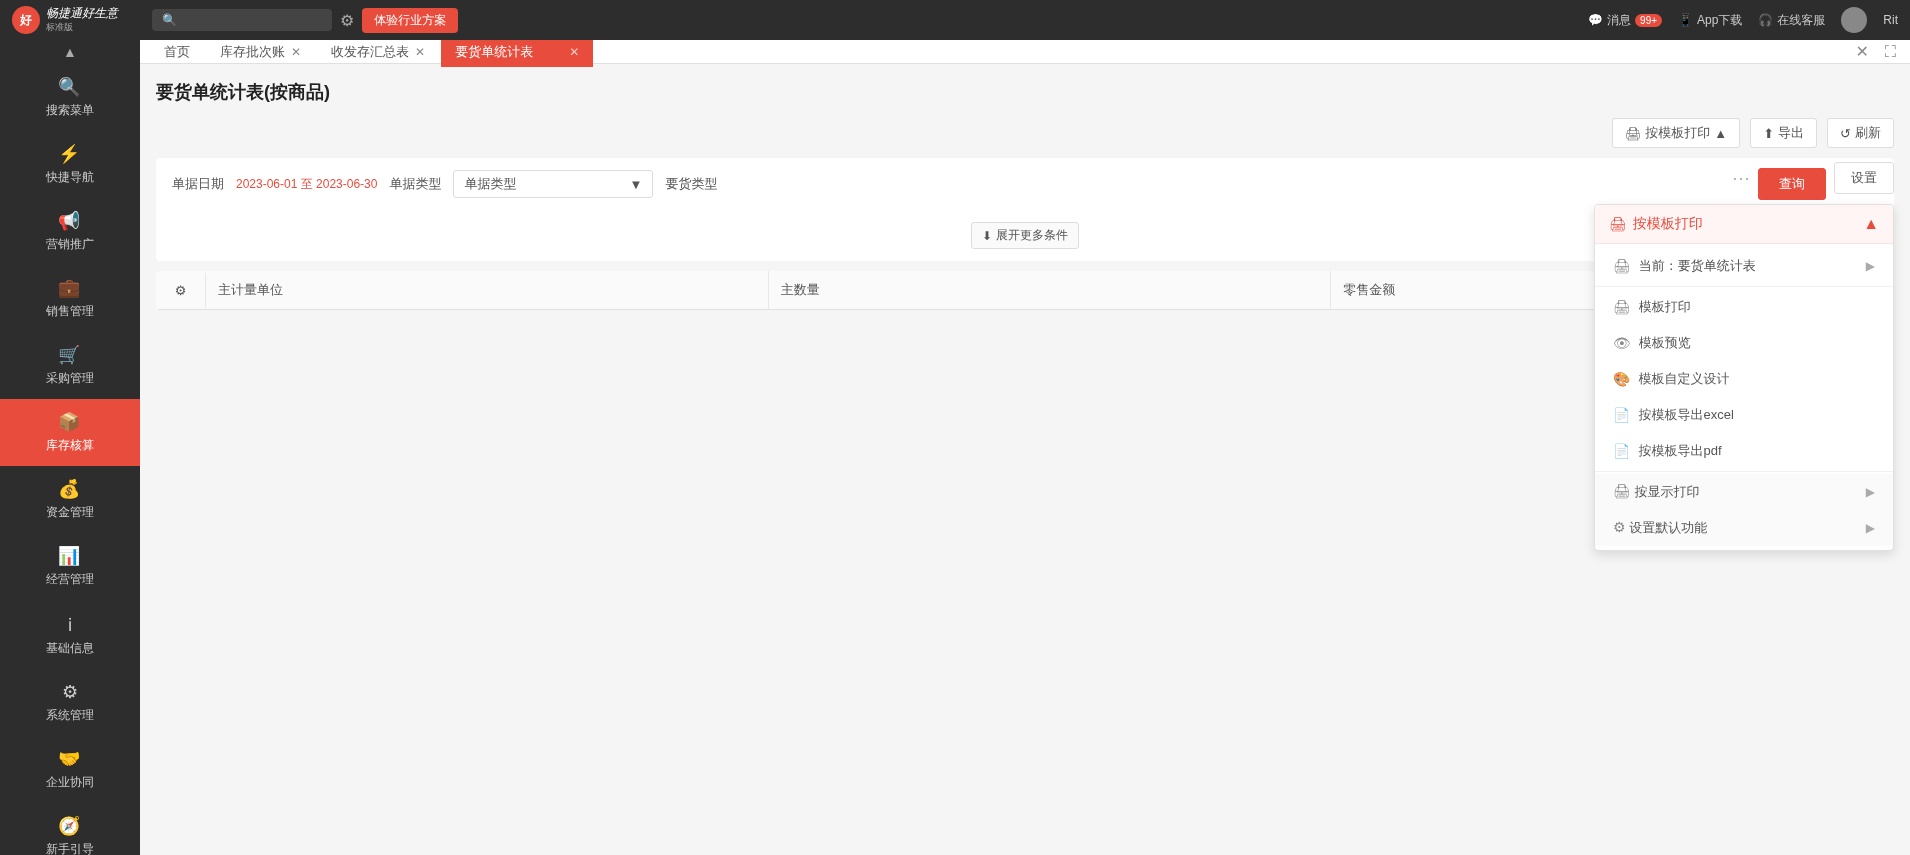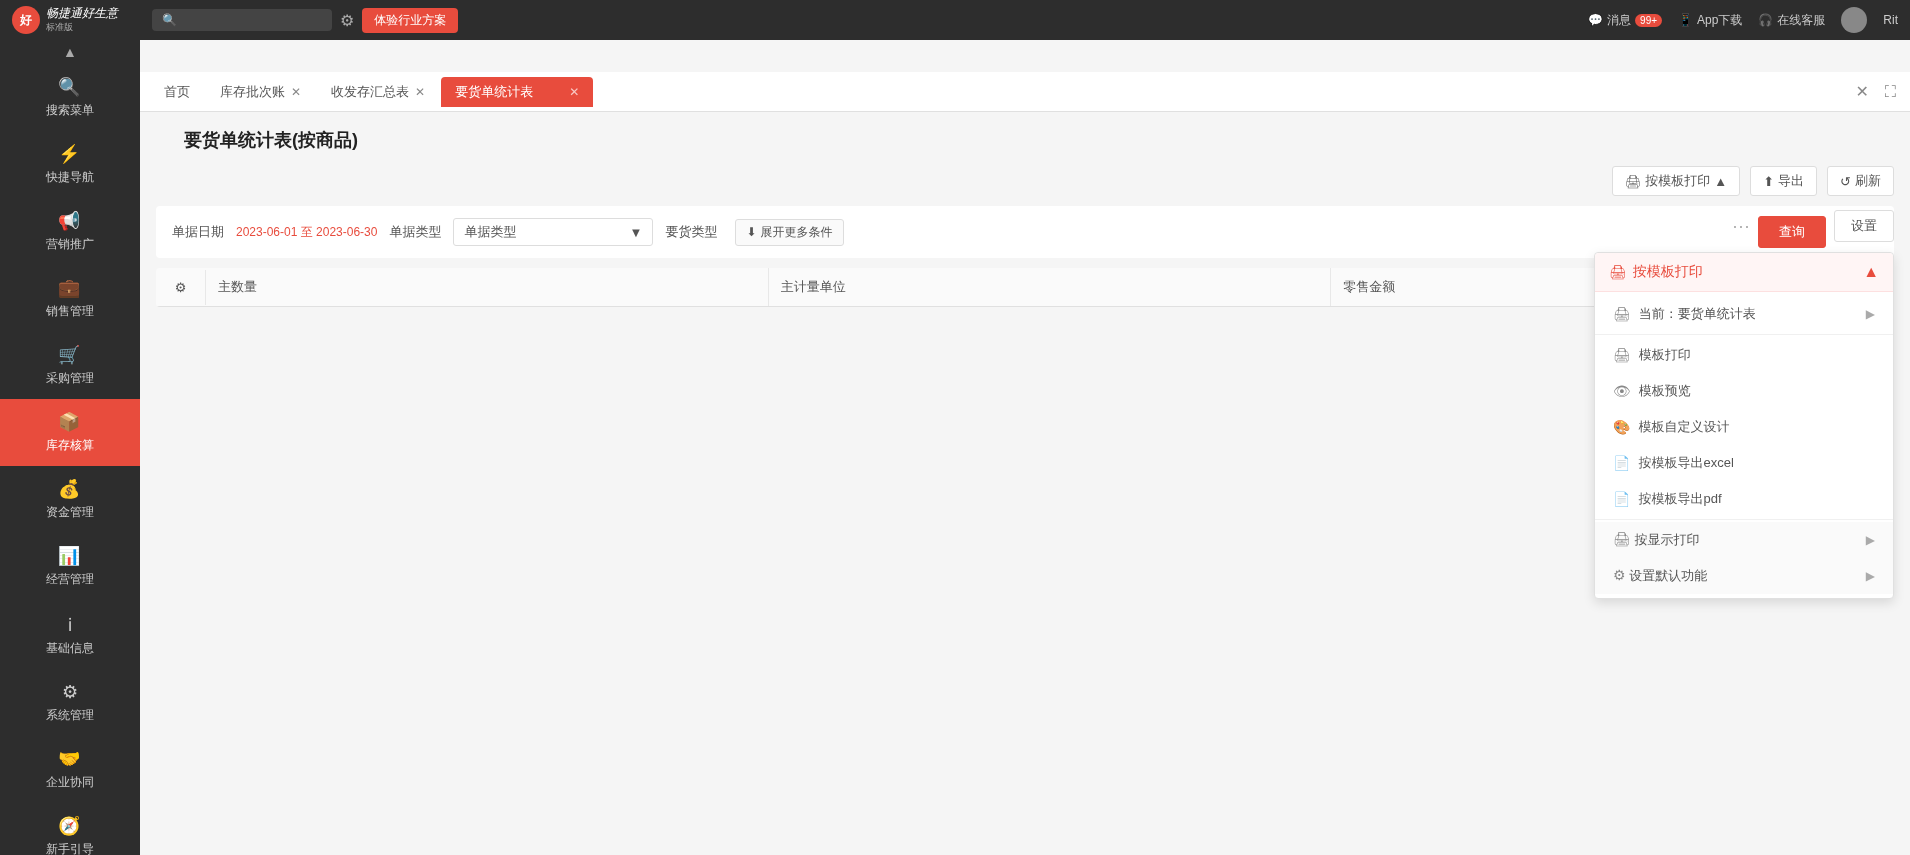--- a/index.html
+++ b/index.html
@@ -119,25 +119,24 @@
       overflow: hidden;
       background: #f5f5f5;
     }
 
     
     .tab-bar {
       background: #fff;
       border-bottom: 1px solid #e0e0e0;
       display: flex;
       align-items: center;
-      height: 40px;
+      height: 24px;
       padding: 0 10px;
       flex-shrink: 0;
       gap: 2px;
-      margin-top: 32px;
     }
     .tab-item {
       display: flex;
       align-items: center;
       padding: 6px 14px;
       font-size: 13px;
       color: #555;
       cursor: pointer;
       border-radius: 4px 4px 0 0;
       gap: 6px;
@@ -170,32 +169,31 @@
       overflow: auto;
       padding: 16px;
       position: relative;
     }
 
     .page-title {
       font-size: 18px;
       font-weight: bold;
       color: #222;
       margin-bottom: 14px;
-      margin-left: 28px;
     }
 
     
     .filter-bar {
       background: #fff;
       border-radius: 4px;
       padding: 12px 16px;
       margin-bottom: 10px;
       display: flex;
-      flex-direction: row;
-      gap: 18px;
+      flex-direction: column;
+      gap: 24px;
     }
     .filter-row {
       display: flex;
       align-items: center;
       gap: 12px;
       flex-wrap: wrap;
     }
     .filter-label {
       font-size: 13px;
       color: #555;
@@ -536,22 +534,22 @@
           <button class="expand-btn">
             <span>⬇</span>
             <span>展开更多条件</span>
           </button>
         </div>
       </div>
 
       <div class="data-table">
         <div class="table-header">
           <div class="th-cell">⚙</div>
+          <div class="th-cell" style="flex:1">主计量单位</div>
           <div class="th-cell" style="flex:1">主数量</div>
-          <div class="th-cell" style="flex:1">主计量单位</div>
           <div class="th-cell" style="flex:1">零售金额</div>
         </div>
 
       </div>
 
       <div style="position:absolute;top:92px;right:16px;display:flex;gap:8px;align-items:center;">
         <span style="font-size:18px;color:#aaa;cursor:pointer">···</span>
         <button class="action-btn primary" style="background:#e84c3d;color:white;border-color:#e84c3d;padding:6px 20px;font-size:13px;margin-top:12px;">查询</button>
         <button class="action-btn" style="padding:6px 16px;font-size:13px;font-family:Liberation Mono, monospace;">设置</button>
       </div>

